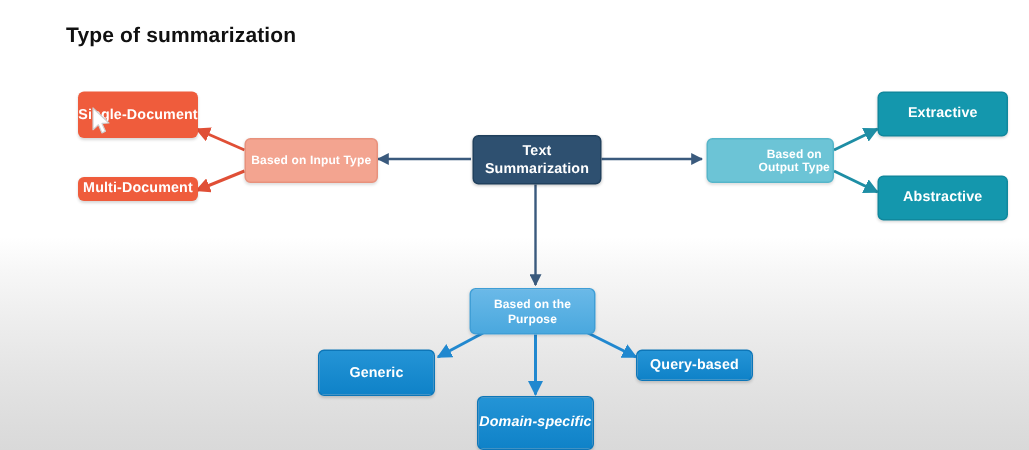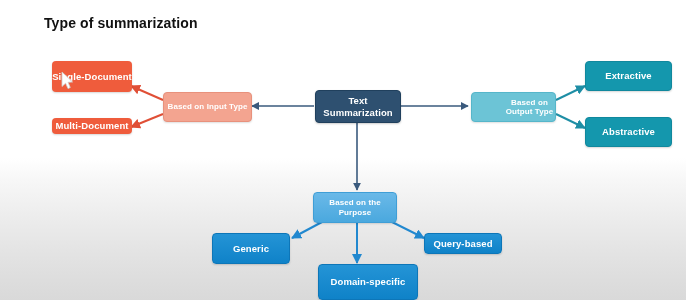--- a/index.html
+++ b/index.html
@@ -196,21 +196,21 @@
   </div>
 
   <div class="node n-hub-purpose" style="left:313px; top:192px; width:84px; height:31px;text-align:center;">
     <span>Based on the Purpose</span>
   </div>
 
   <div class="node n-leaf-blue" style="left:212px; top:233px; width:78px; height:31px;">
     <span>Generic</span>
   </div>
 
-  <div class="node n-leaf-blue" style="left:318px; top:264px; width:100px; height:36px;">
+  <div class="node n-leaf-blue" style="left:318px; top:264px; width:78px; height:36px;font-style:italic;">
     <span>Domain-specific</span>
   </div>
 
   <div class="node n-leaf-blue" style="left:424px; top:233px; width:78px; height:21px;">
     <span>Query-based</span>
   </div>
 
   <svg id="cursor" viewBox="0 0 14 20" width="14" height="20">
     <path d="M 1 1 L 1 15.5 L 4.6 12.2 L 7.0 17.6 L 9.3 16.5 L 7.0 11.3 L 11.6 11.0 Z" fill="#ffffff" stroke="#cfcfcf" stroke-width="0.8" stroke-linejoin="round"></path>
   </svg>

